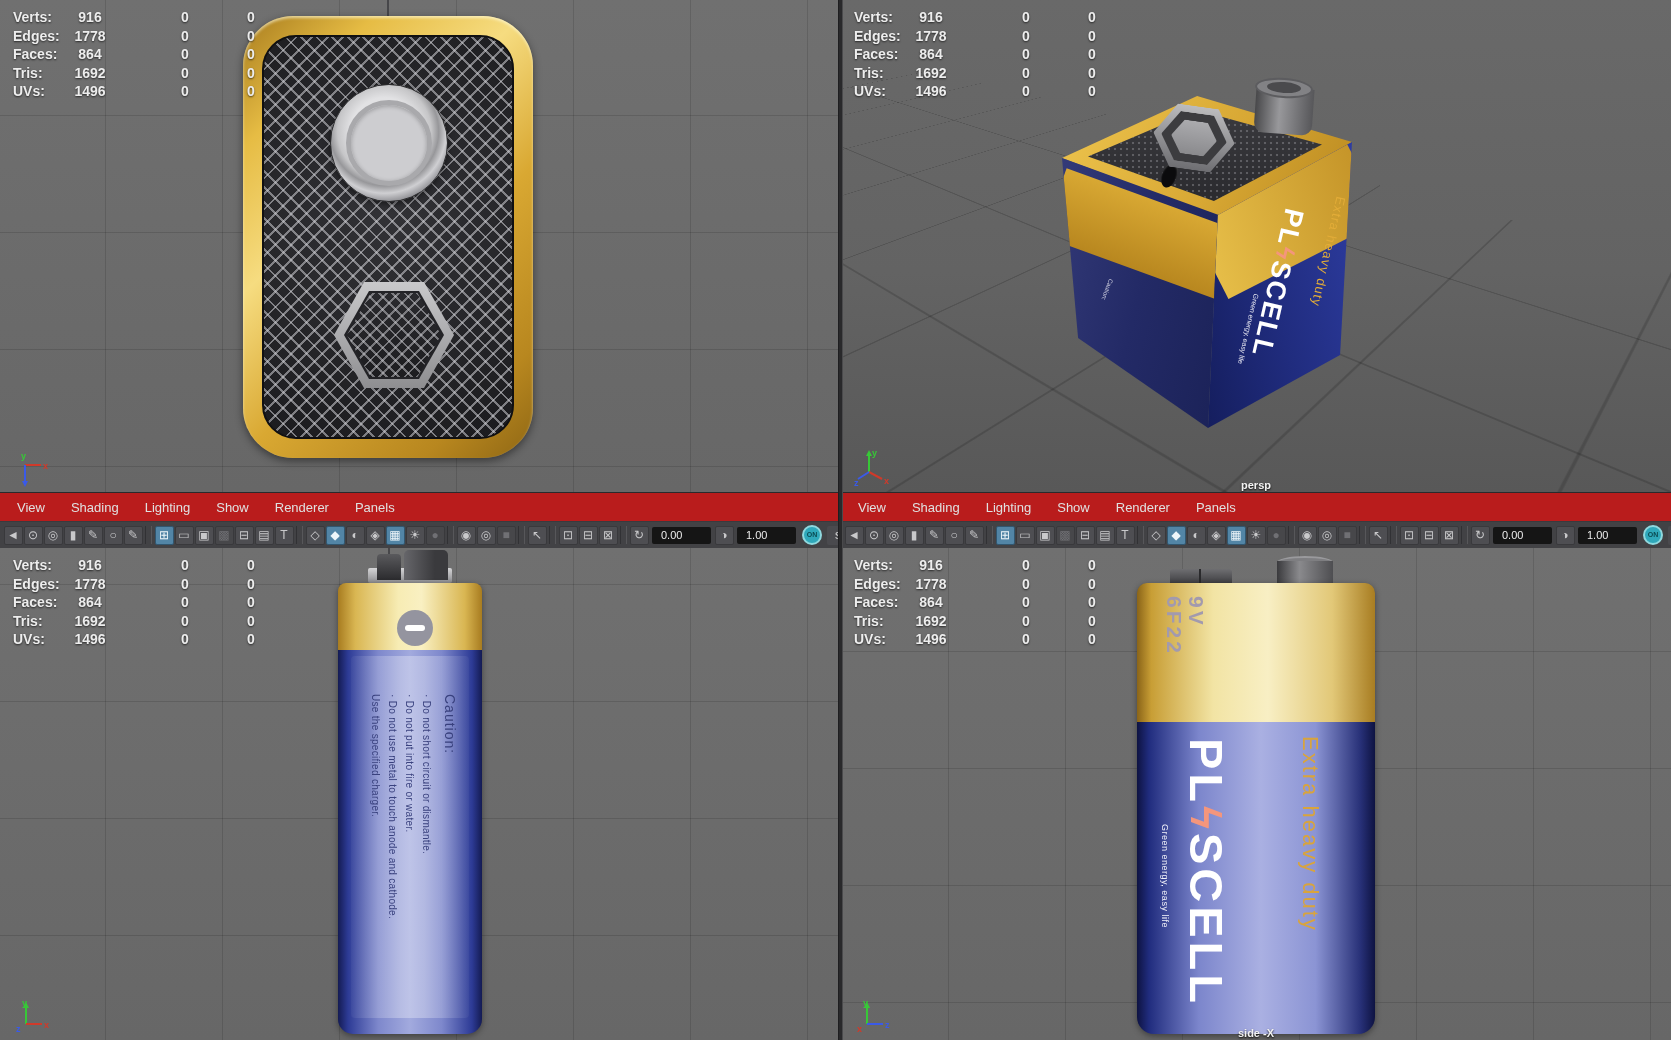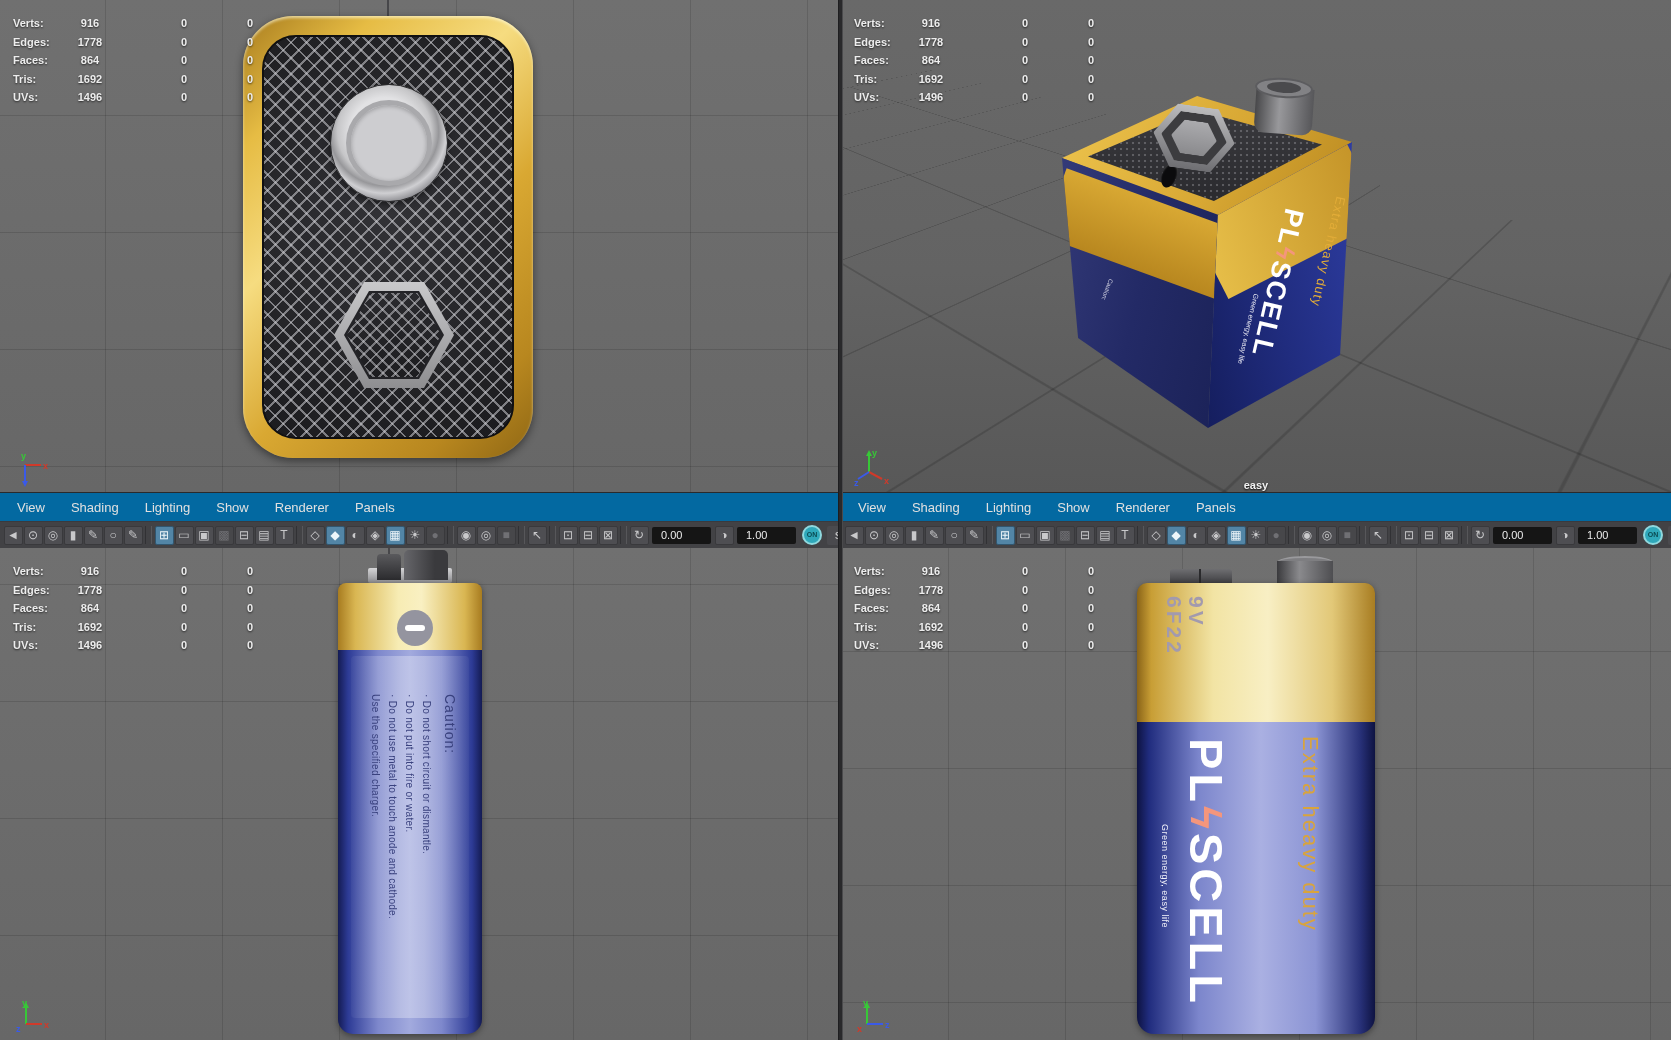--- a/index.html
+++ b/index.html
@@ -22,37 +22,37 @@
   #vp-persp {left:841px;  top:0;    width:830px;height:492px;background:linear-gradient(#696969 0%,#636363 55%,#585858 100%);}
   #vp-front {left:0;      top:548px;width:838px;height:492px;background-position:105px 37px,105px 37px,0 0;}
   #vp-side  {left:841px;  top:548px;width:830px;height:492px;background-position:107px 104px,107px 104px,0 0;}
   #divider-v{position:absolute;left:838px;top:0;width:3px;height:1040px;background:#29292b;border-left:1px solid #1e1e20;border-right:1px solid #4a4a4c;z-index:60;}
 
   .vp-label{position:absolute;left:0;right:0;bottom:1px;text-align:center;
     font-size:11px;font-weight:bold;color:#f2f2f2;text-shadow:0 1px 2px rgba(0,0,0,.9);z-index:50;}
   .axis-stub{position:absolute;width:2px;background:#47474a;z-index:1;}
 
   
-  .hud{position:absolute;left:0;top:12px;width:280px;padding-top:5px;z-index:45;
-       font-size:11px;font-weight:bold;color:#ededed;text-shadow:0 1px 2px rgba(0,0,0,.65);}
+  .hud{position:absolute;left:0;top:4px;width:280px;padding-top:5px;z-index:45;
+       font-size:14px;font-weight:bold;color:#ededed;text-shadow:0 1px 2px rgba(0,0,0,.65);}
   .hud-row{position:relative;height:18.6px;}
   .hud-label{position:absolute;left:13px;}
   .hud-value{position:absolute;left:50px;width:80px;text-align:center;}
   .hud-c1{position:absolute;left:181px;}
   .hud-c2{position:absolute;left:247px;}
 
   
   .gizmo{position:absolute;left:12px;bottom:4px;z-index:45;}
   .gizmo text{font-family:"Liberation Sans",sans-serif;font-size:9px;font-weight:bold;}
 
   
   .chrome{position:absolute;top:492px;height:56px;overflow:hidden;z-index:55;}
   #chrome-left {left:0;width:838px;}
   #chrome-right{left:841px;width:830px;}
-  .menubar{display:flex;align-items:center;height:28px;background:#0369a1;
+  .menubar{display:flex;align-items:center;height:28px;background:#b91c1c;
            border-top:1px solid #2a2a2c;border-bottom:1px solid #3a3a3e;padding-left:4px;white-space:nowrap;}
   .menu-item{color:#e0e0e0;font-size:13px;padding:0 13px;cursor:default;}
   .toolbar{display:flex;align-items:center;height:26px;background:#424245;
            border-bottom:1px solid #29292b;padding-left:3px;white-space:nowrap;overflow:hidden;}
   .tb-group{display:flex;flex:none;}
   .tb-icon{width:19px;height:19px;margin:0 .5px;flex:none;box-sizing:border-box;
            background:#4e4e52;border:1px solid #39393c;border-radius:2px;
            color:#c9c9cb;font-size:12px;line-height:17px;text-align:center;}
   .tb-icon.active{background:#5285a6;border-color:#31566f;color:#eef6fa;}
   .tb-icon.dim{color:#707074;background:#47474a;}
@@ -308,21 +308,21 @@
       </div>
 
       <div class="hud-row">
         <span class="hud-label">UVs:</span>
         <span class="hud-value">1496</span>
         <span class="hud-c1">0</span>
         <span class="hud-c2">0</span>
       </div>
     </div>
 </div>
-  <div class="vp-label">easy</div>
+  <div class="vp-label">persp</div>
   <svg class="gizmo" width="44" height="42">
     <line x1="16" y1="26" x2="16" y2="9" stroke="#37c837" stroke-width="2"></line>
     <polygon points="13,10 19,10 16,4" fill="#37c837"></polygon>
     <line x1="16" y1="26" x2="29" y2="33" stroke="#d03a2a" stroke-width="2"></line>
     <line x1="16" y1="26" x2="5" y2="33" stroke="#3a5ae8" stroke-width="2"></line>
     <text x="19" y="10" fill="#37c837">y</text>
     <text x="31" y="38" fill="#d03a2a">x</text>
     <text x="1" y="40" fill="#3a5ae8">z</text>
   </svg>
 </div>
@@ -607,20 +607,21 @@
       </div>
 
       <div class="hud-row">
         <span class="hud-label">UVs:</span>
         <span class="hud-value">1496</span>
         <span class="hud-c1">0</span>
         <span class="hud-c2">0</span>
       </div>
     </div>
 </div>
+  <div class="vp-label">side -X</div>
   <svg class="gizmo" width="40" height="40">
     <line x1="14" y1="28" x2="14" y2="11" stroke="#37c837" stroke-width="2"></line>
     <polygon points="11,12 17,12 14,6" fill="#37c837"></polygon>
     <line x1="14" y1="28" x2="30" y2="28" stroke="#3a5ae8" stroke-width="2"></line>
     <text x="10" y="10" fill="#37c837">y</text>
     <text x="32" y="32" fill="#3a5ae8">z</text>
     <text x="4" y="36" fill="#d03a2a">x</text>
   </svg>
 </div>
 

